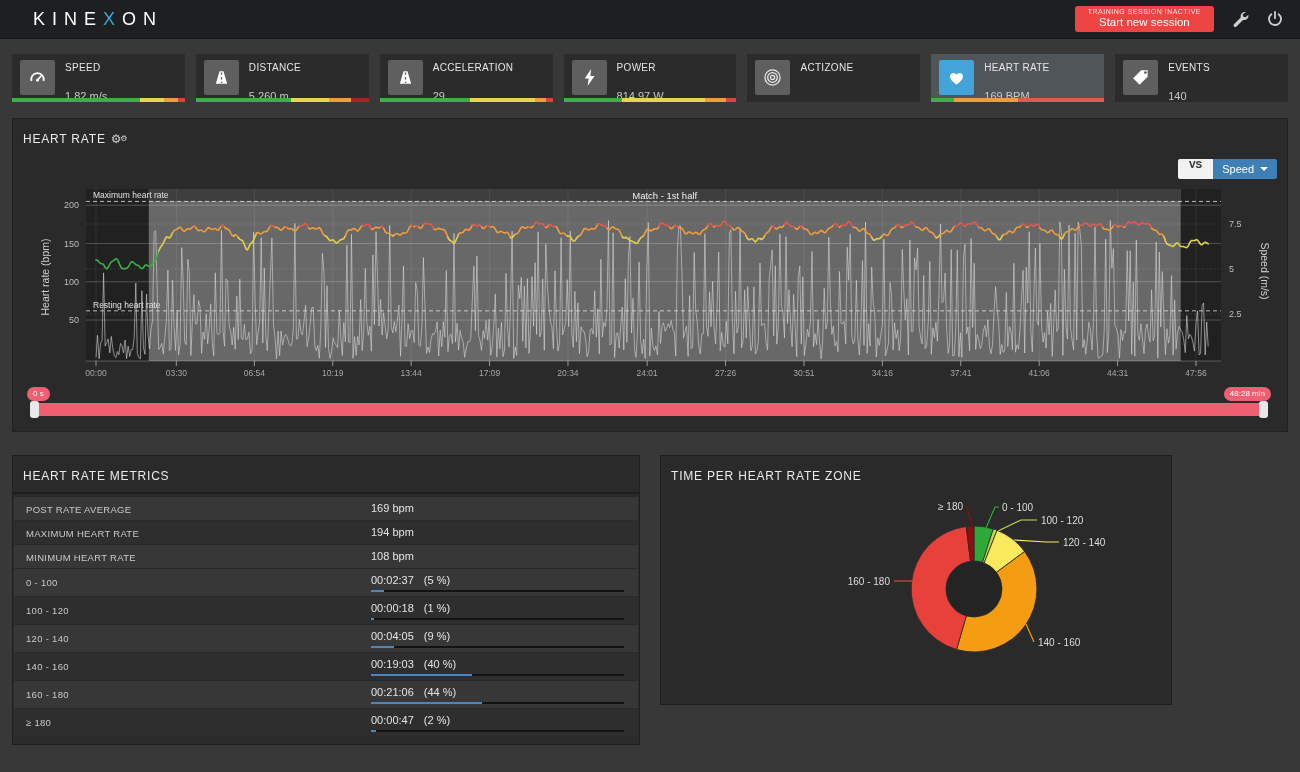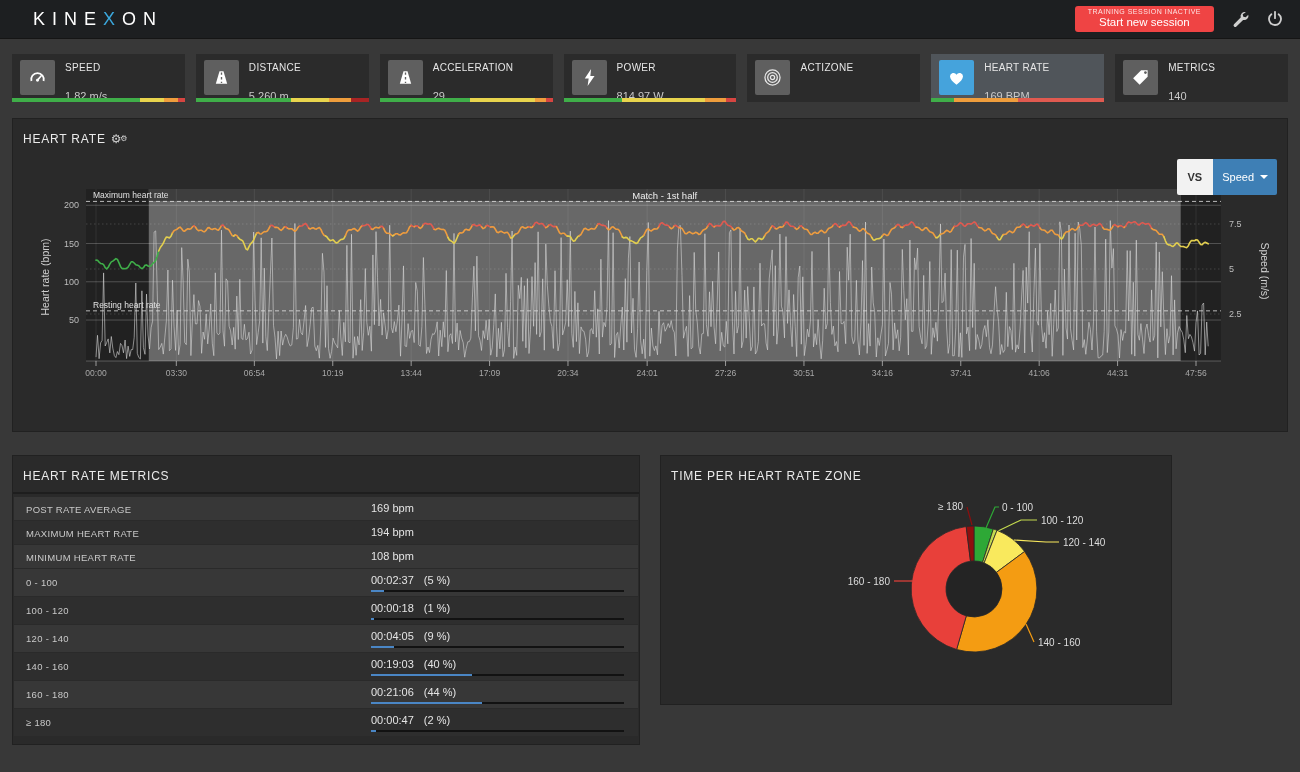--- a/index.html
+++ b/index.html
@@ -27,21 +27,21 @@
   .cval{font-size:11px;color:#c9c9c9;margin-top:17px;}
   .cbar{position:absolute;bottom:0;left:0;right:0;height:4px;display:flex;}
   .cbar>div{height:100%;}
   
   .panel{position:absolute;background:#2a2a2a;border:1px solid #212121;box-sizing:border-box;}
   #hr-panel{left:12px;top:118px;width:1276px;height:314px;}
   .panel-title{position:absolute;left:10px;top:13px;font-size:12px;letter-spacing:.8px;color:#eaeaea;display:flex;align-items:center;gap:5px;z-index:3;}
   .gears{color:#cfcfcf;line-height:10px;}
   .gears .g2{font-size:8px;vertical-align:top;margin-left:-2px;}
   .controls{position:absolute;right:10px;top:40px;display:flex;z-index:3;}
-  .vs-btn{background:#f2f2f2;color:#333;font-weight:bold;font-size:11px;padding:12px 11px;border-radius:2px 0 0 2px;cursor:pointer;}
+  .vs-btn{background:#f2f2f2;color:#333;font-weight:bold;font-size:11px;padding:0 11px;border-radius:2px 0 0 2px;cursor:pointer;font-family:Liberation Mono, monospace;}
   .speed-btn{background:#3e7fb5;color:#fff;font-size:11px;padding:4px 9px;border-radius:0 2px 2px 0;display:flex;align-items:center;gap:6px;cursor:pointer;}
   .chev{width:0;height:0;border-left:4px solid transparent;border-right:4px solid transparent;border-top:4px solid #fff;}
   #chart-svg{position:absolute;left:0;top:0;width:1274px;height:268px;}
   
   .slider-zone{position:absolute;left:0;right:0;bottom:0;height:46px;}
   .slider-track{position:absolute;left:18px;right:20px;top:18px;height:13px;background:#ee5f72;border-radius:7px;cursor:pointer;}
   .handle{position:absolute;top:-2px;width:9px;height:17px;background:#e8e8e8;border-radius:3px;cursor:ew-resize;}
   .handle.left{left:-1px;}
   .handle.right{right:-1px;}
   .badge{position:absolute;top:2px;background:#ee5f72;color:#fff;font-size:8px;padding:2px 6px 3px;border-radius:7px;white-space:nowrap;}
@@ -189,21 +189,21 @@
       </div>
     </div>
     <div class="card">
       <div class="tile">
         <svg width="21" height="21" viewBox="0 0 20 20">
           <path d="M10.6 3.2h6.2v6.2l-7.6 7.6-6.2-6.2z" fill="#fff"></path>
           <circle cx="14.7" cy="5.3" r="1.3" fill="#5f5f5f"></circle>
         </svg>
       </div>
       <div class="ctxt">
-        <div class="clbl">METRICS</div>
+        <div class="clbl">EVENTS</div>
         <div class="cval">140</div>
       </div>
     </div>
   </div>
 
 <div class="panel" id="hr-panel">
   <div class="panel-title">
     <span>HEART RATE</span>
     <span class="gears">⚙<span class="g2">⚙</span></span>
   </div>
@@ -378,20 +378,28 @@
       <polyline points="1112.4,224.4 1113.9,223.6 1115.4,224.8 1117.0,225.7" stroke="#e05a50" stroke-width="1.6" fill="none" stroke-linecap="round" stroke-linejoin="round"></polyline>
       <polyline points="1117.0,225.7 1118.5,225.1" stroke="#ee9c3f" stroke-width="1.6" fill="none" stroke-linecap="round" stroke-linejoin="round"></polyline>
       <polyline points="1118.5,225.1 1120.0,224.6 1121.6,225.6 1123.1,226.5" stroke="#e05a50" stroke-width="1.6" fill="none" stroke-linecap="round" stroke-linejoin="round"></polyline>
       <polyline points="1123.1,226.5 1124.6,225.1" stroke="#ee9c3f" stroke-width="1.6" fill="none" stroke-linecap="round" stroke-linejoin="round"></polyline>
       <polyline points="1124.6,225.1 1126.2,222.4 1127.7,220.9 1129.2,221.5 1130.7,221.9 1132.3,221.1 1133.8,220.7 1135.3,222.0 1136.9,223.7 1138.4,223.9 1139.9,222.4 1141.5,221.6 1143.0,222.4 1144.5,223.2 1146.0,222.7 1147.6,222.5 1149.1,224.4 1150.6,227.4" stroke="#e05a50" stroke-width="1.6" fill="none" stroke-linecap="round" stroke-linejoin="round"></polyline>
       <polyline points="1150.6,227.4 1152.2,228.7 1153.7,228.9 1155.2,229.5 1156.8,231.4 1158.3,233.2 1159.8,233.3 1161.3,233.4 1162.9,235.8" stroke="#ee9c3f" stroke-width="1.6" fill="none" stroke-linecap="round" stroke-linejoin="round"></polyline>
       <polyline points="1162.9,235.8 1164.4,239.8 1165.9,242.8 1167.5,243.9 1169.0,244.0 1170.5,244.9 1172.1,245.5 1173.6,244.2 1175.1,242.1 1176.6,242.0 1178.2,244.0 1179.7,245.5 1181.2,245.5 1182.8,245.6 1184.3,246.3 1185.8,246.6 1187.4,244.7 1188.9,241.4 1190.4,239.5 1191.9,239.6 1193.5,239.7 1195.0,238.8 1196.5,239.1 1198.1,241.2 1199.6,243.5 1201.1,243.8 1202.6,242.1 1204.2,241.2 1205.7,242.0 1207.2,242.8" stroke="#e3cf4e" stroke-width="1.6" fill="none" stroke-linecap="round" stroke-linejoin="round"></polyline>
       <text x="48" y="276" text-anchor="middle" font-size="10.5" fill="#cfcfcf" transform="rotate(-90 48 276)">Heart rate (bpm)</text>
       <text x="1260" y="270" text-anchor="middle" font-size="10.5" fill="#cfcfcf" transform="rotate(90 1260 270)">Speed (m/s)</text>
     </svg>
+  <div class="slider-zone">
+    <div class="badge left">0 s</div>
+    <div class="badge right">48:28 min</div>
+    <div class="slider-track">
+      <div class="handle left"></div>
+      <div class="handle right"></div>
+    </div>
+  </div>
 </div>
 
 <div class="panel" id="metrics-panel">
   <div class="panel-title">
     <span>HEART RATE METRICS</span>
   </div>
   <div class="m-divider"></div>
   <div class="rows" id="metric-rows">
       <div class="row simple light">
         <div class="rl">POST RATE AVERAGE</div>

